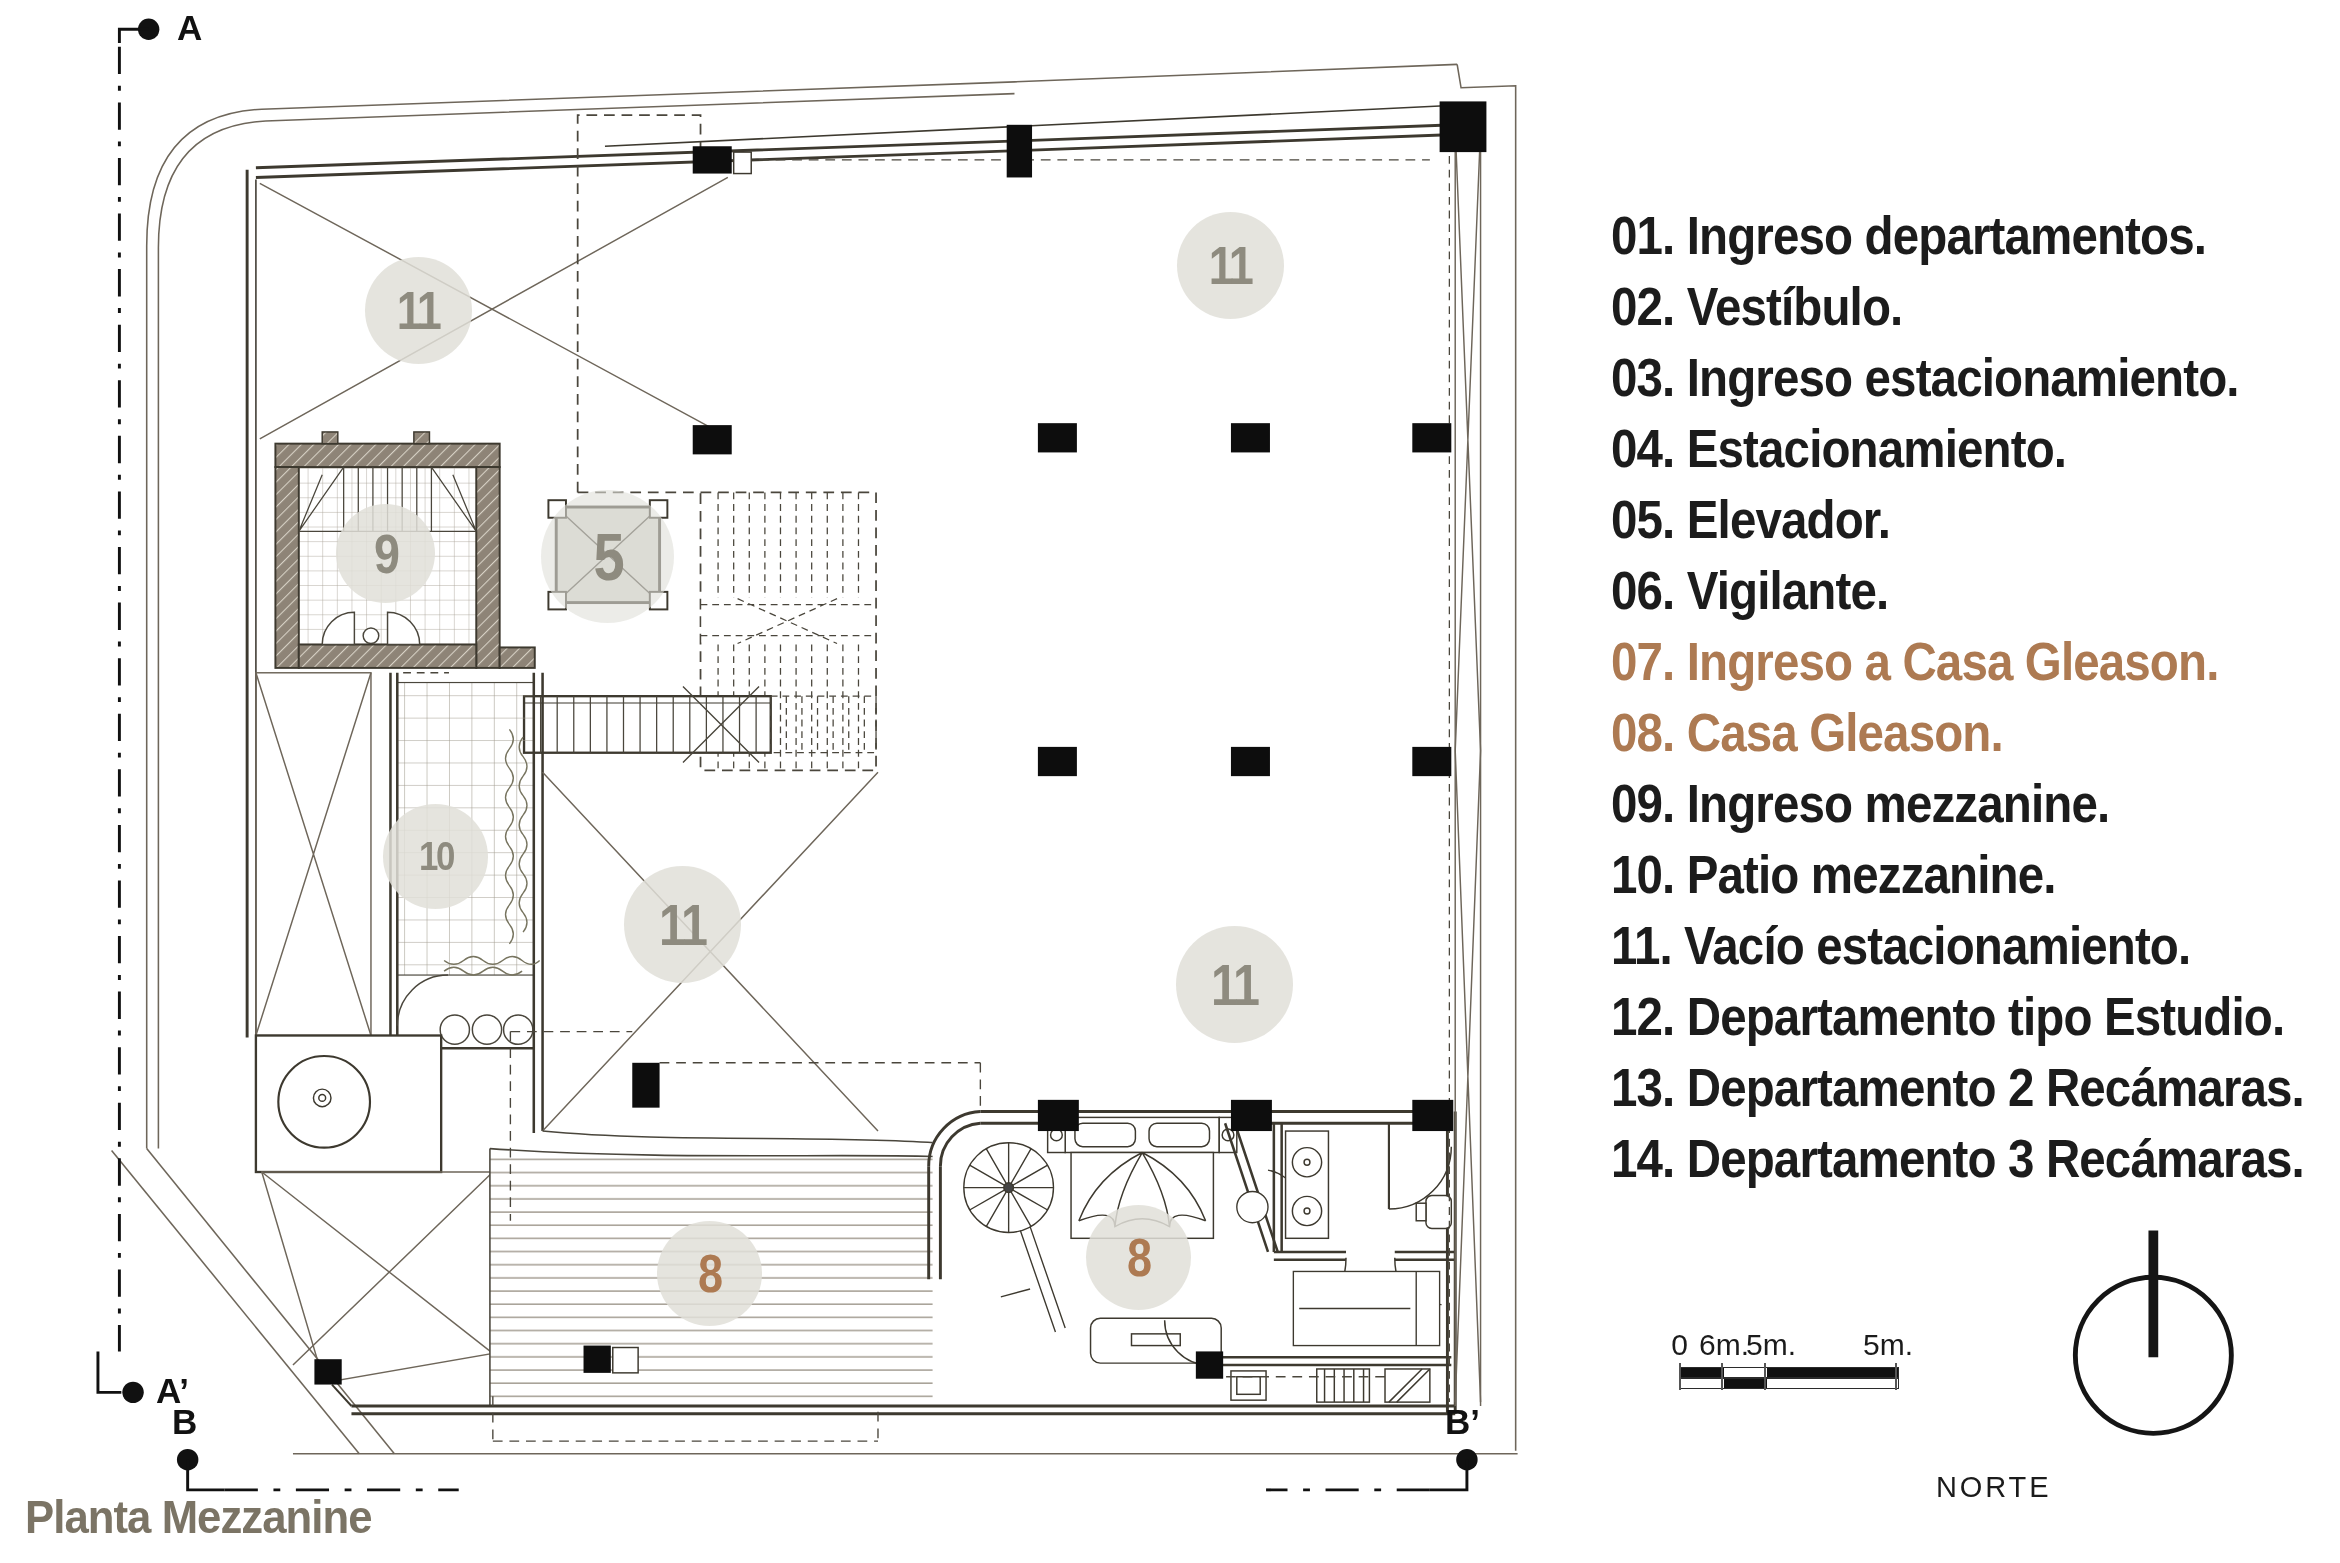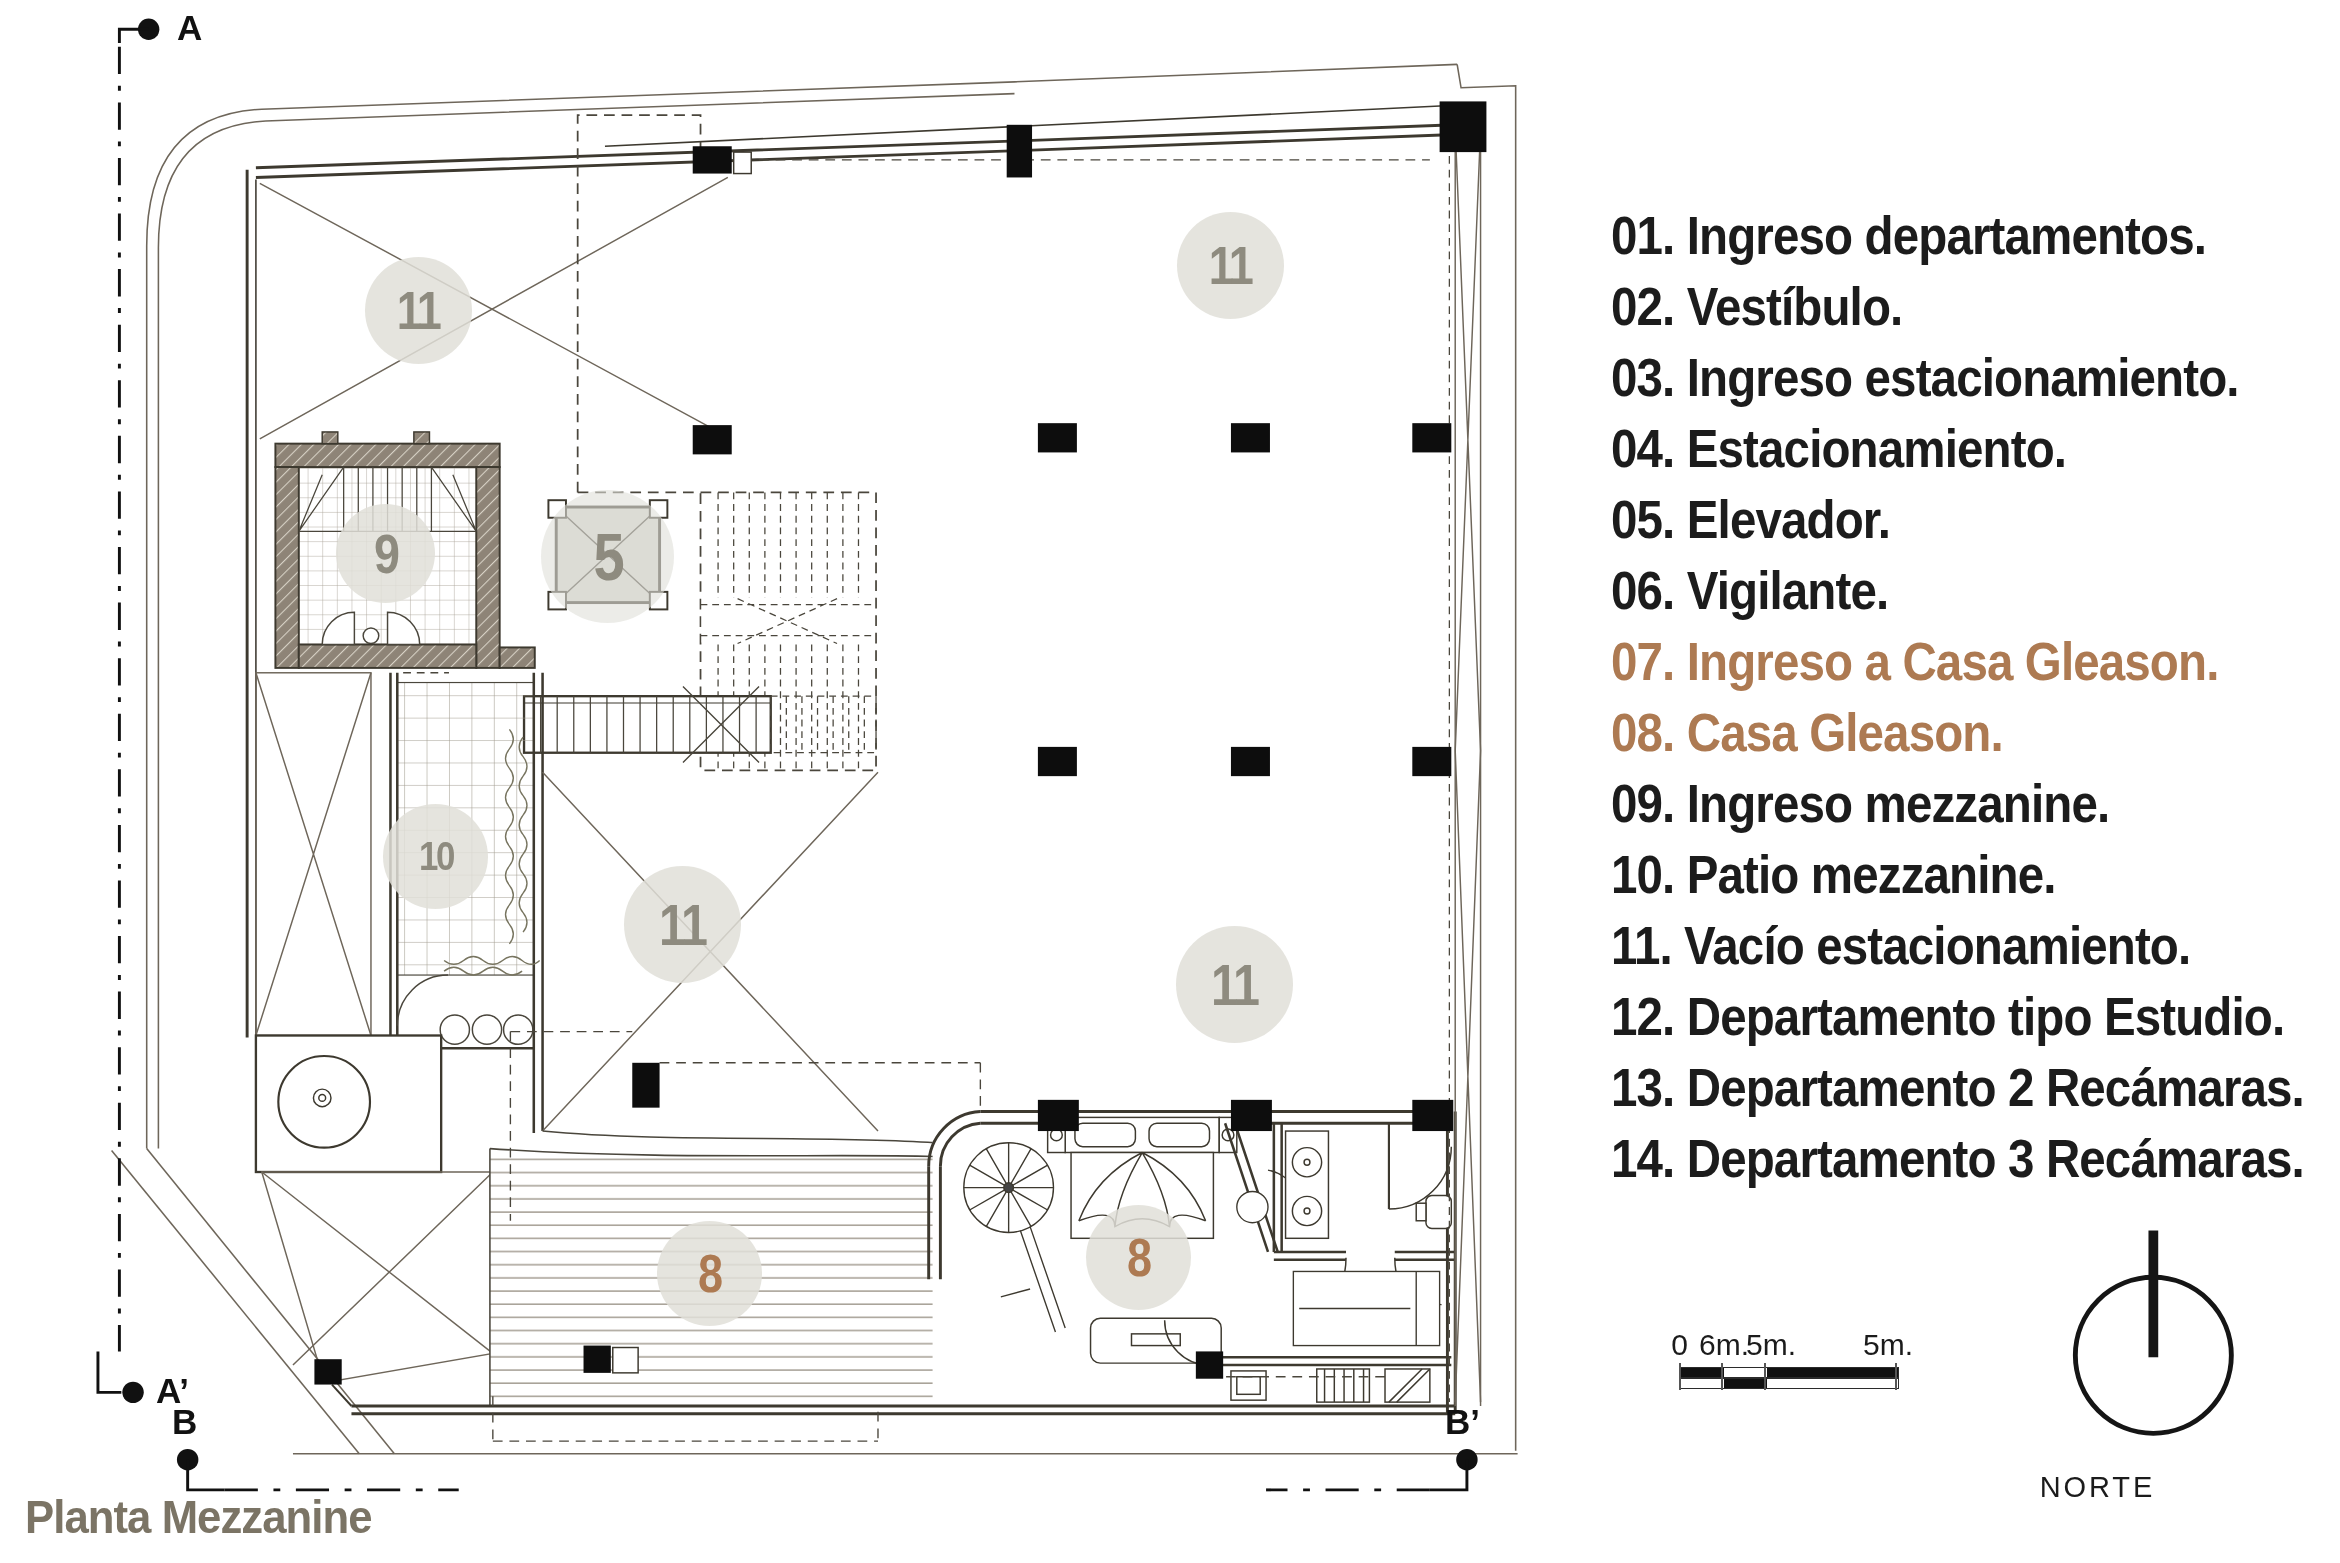--- a/index.html
+++ b/index.html
@@ -15,21 +15,21 @@
   
   .badge{position:absolute;border-radius:50%;background:var(--badge_fill,rgba(224,223,216,.85));
          display:flex;align-items:center;justify-content:center;font-weight:bold;
          color:var(--badge_number,#8e8b7f);letter-spacing:-2.9px;}
   .badge span{transform:scaleX(.85);}
   .badge.accent{color:var(--accent,#ad7a52);}
   
   .sec-label{position:absolute;font-size:35px;font-weight:bold;color:#111;}
   .title{position:absolute;left:25px;top:1490px;font-size:46px;font-weight:bold;
          color:var(--title,#7b7465);letter-spacing:-1px;transform:scaleX(.95);transform-origin:left center;}
-  .norte{position:absolute;left:2000px;top:1471px;width:195px;text-align:center;
+  .norte{position:absolute;left:1936px;top:1471px;width:195px;
          font-size:29px;color:#1b1b1b;letter-spacing:2.9px;}
   
   .scalebar{position:absolute;left:1658px;top:1328px;width:263px;height:78px;}
   .scalebar .lbl{position:absolute;top:0;font-size:30px;color:#1b1b1b;transform:translateX(-50%);}
   .sb-row{position:absolute;left:21.5px;width:217px;height:8.8px;border:1px solid #2b2b2b;
           display:flex;box-sizing:content-box;}
   .sb-row div{height:100%;}
   .sb-b{background:#111;} .sb-w{background:#fff;}
   .sb-tick{position:absolute;top:35px;width:2px;height:27px;background:#555;}
 </style>

